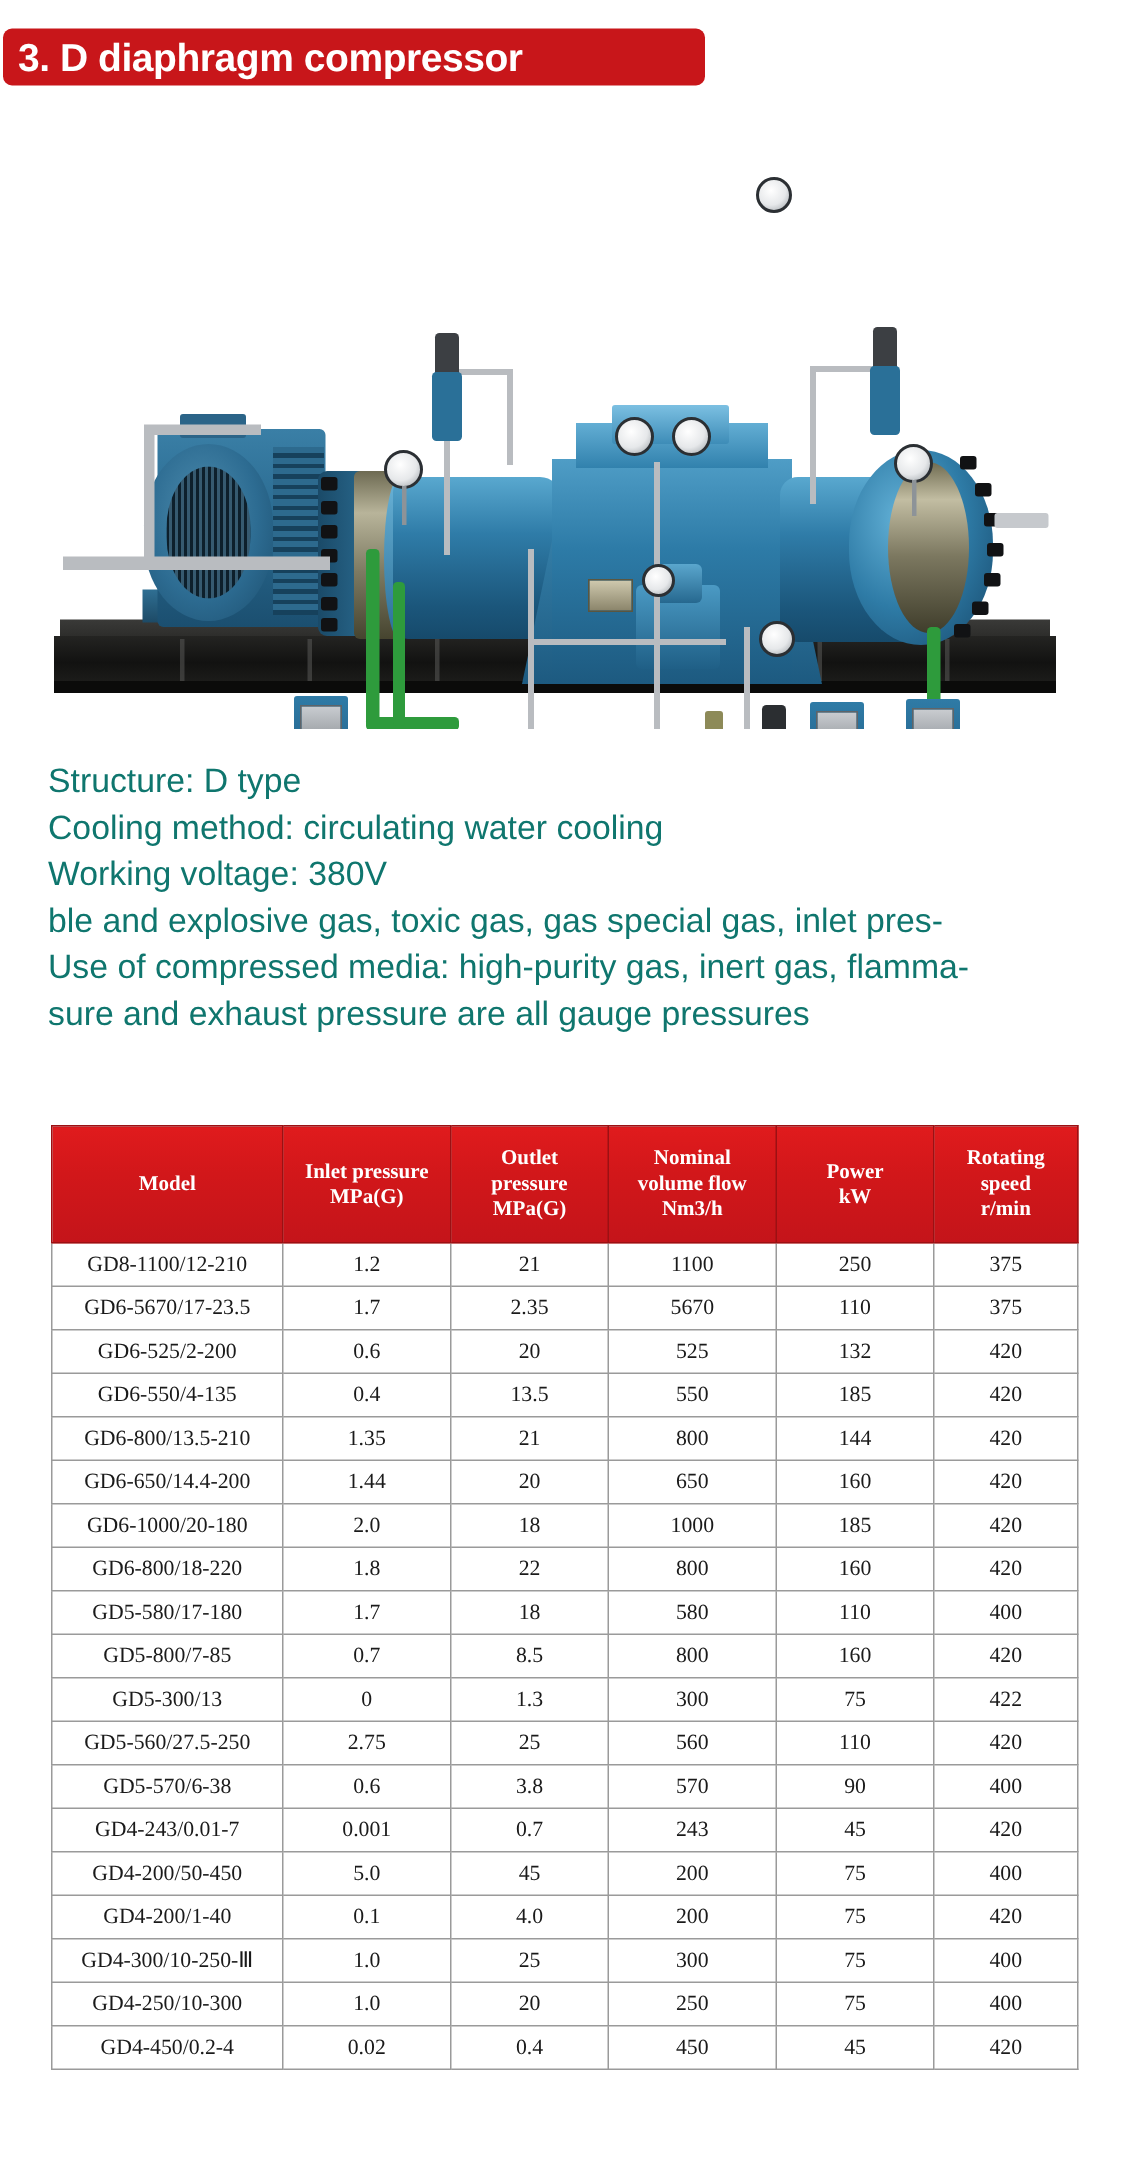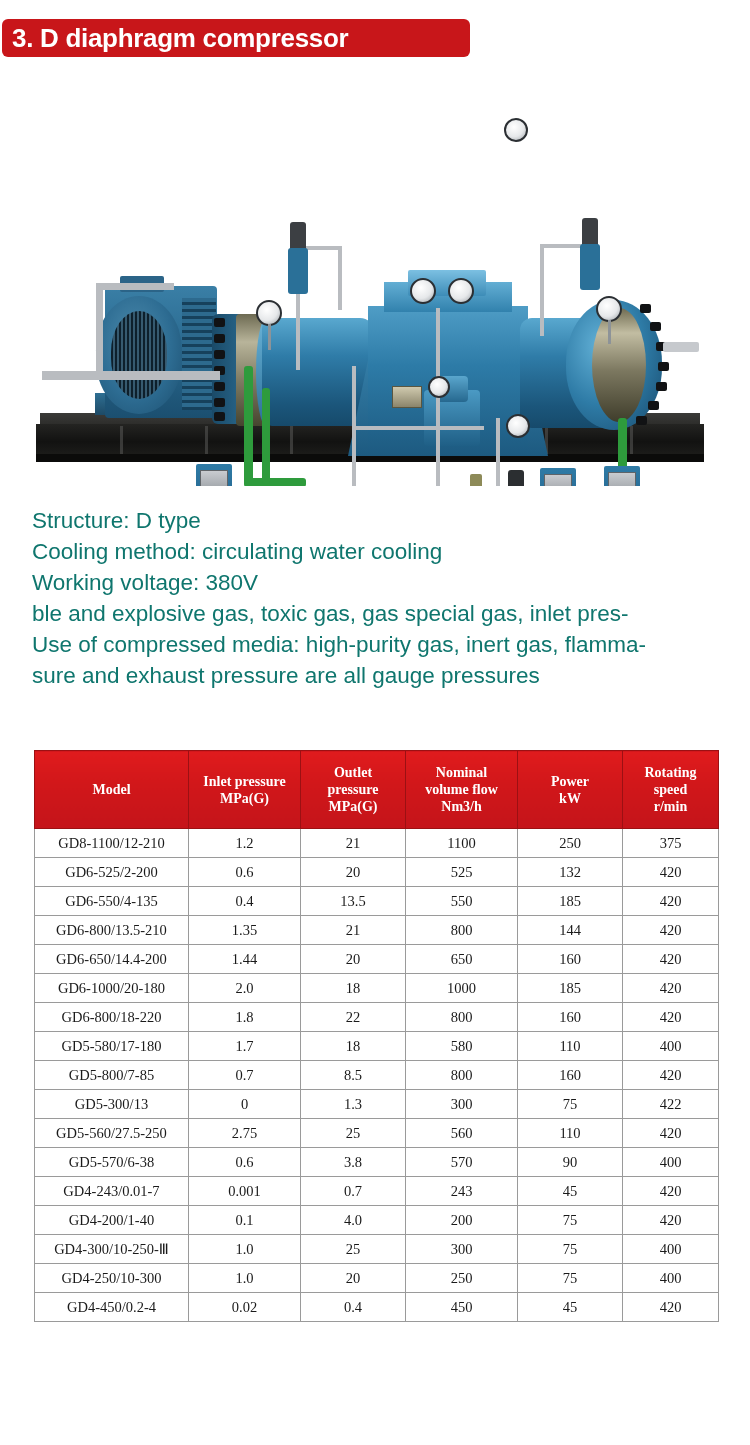--- a/index.html
+++ b/index.html
@@ -399,20 +399,28 @@
     <tbody>
         <tr>
           <td>GD8-1100/12-210</td>
           <td>1.2</td>
           <td>21</td>
           <td>1100</td>
           <td>250</td>
           <td>375</td>
         </tr>
         <tr>
+          <td>GD6-5670/17-23.5</td>
+          <td>1.7</td>
+          <td>2.35</td>
+          <td>5670</td>
+          <td>110</td>
+          <td>375</td>
+        </tr>
+        <tr>
           <td>GD6-525/2-200</td>
           <td>0.6</td>
           <td>20</td>
           <td>525</td>
           <td>132</td>
           <td>420</td>
         </tr>
         <tr>
           <td>GD6-550/4-135</td>
           <td>0.4</td>
@@ -495,20 +503,28 @@
         </tr>
         <tr>
           <td>GD4-243/0.01-7</td>
           <td>0.001</td>
           <td>0.7</td>
           <td>243</td>
           <td>45</td>
           <td>420</td>
         </tr>
         <tr>
+          <td>GD4-200/50-450</td>
+          <td>5.0</td>
+          <td>45</td>
+          <td>200</td>
+          <td>75</td>
+          <td>400</td>
+        </tr>
+        <tr>
           <td>GD4-200/1-40</td>
           <td>0.1</td>
           <td>4.0</td>
           <td>200</td>
           <td>75</td>
           <td>420</td>
         </tr>
         <tr>
           <td>GD4-300/10-250-Ⅲ</td>
           <td>1.0</td>

